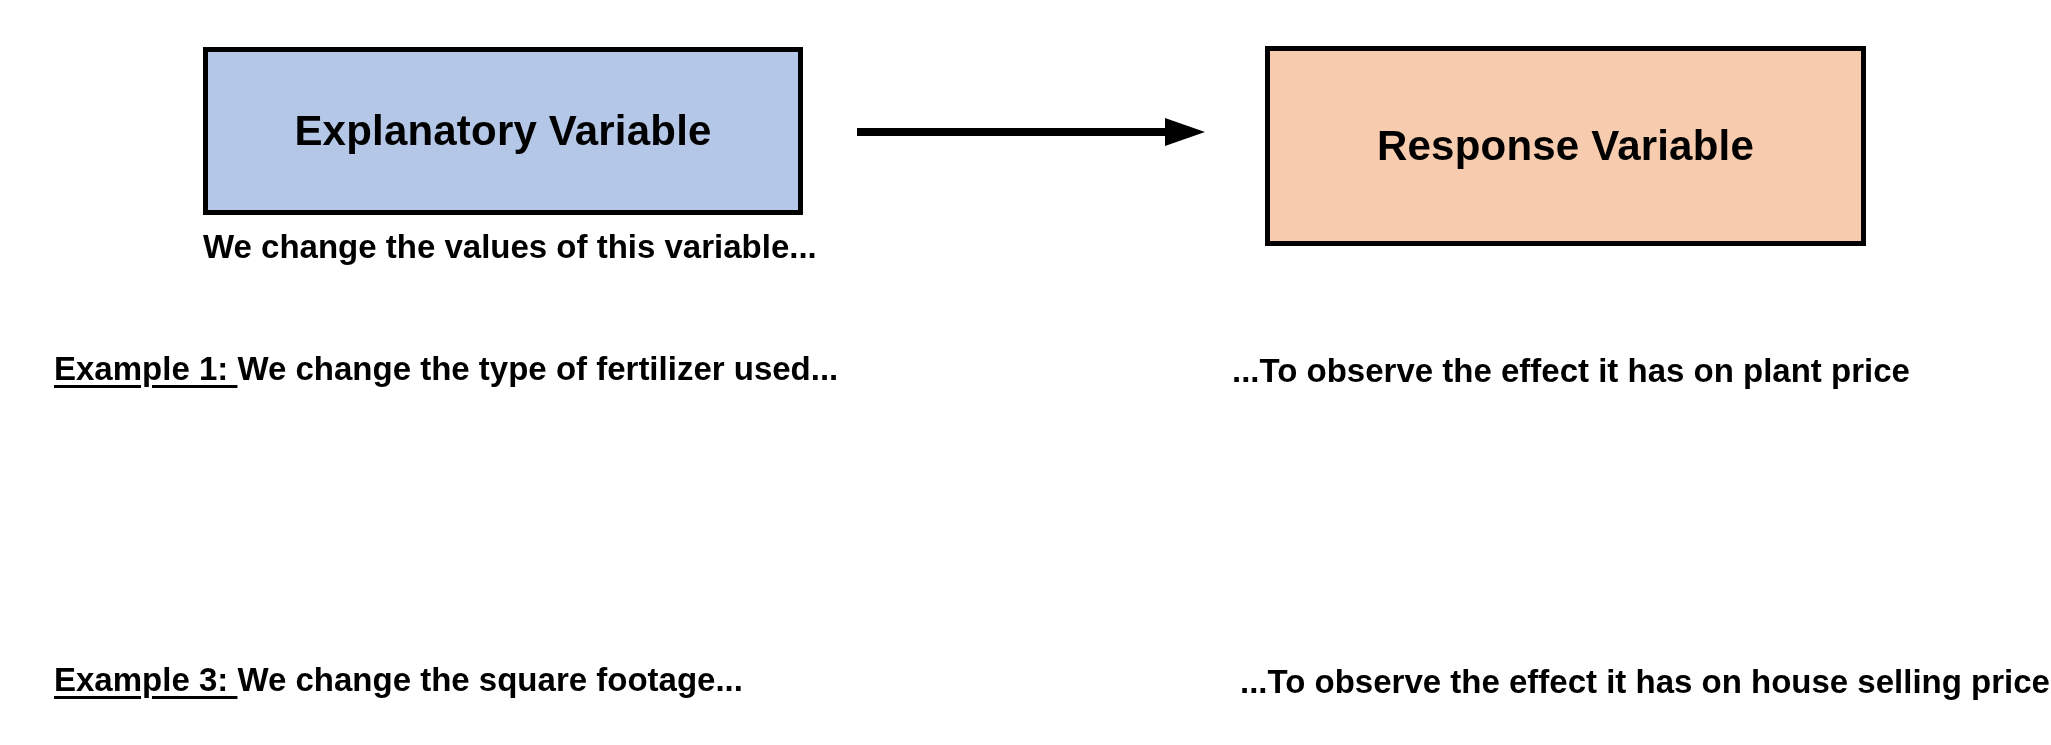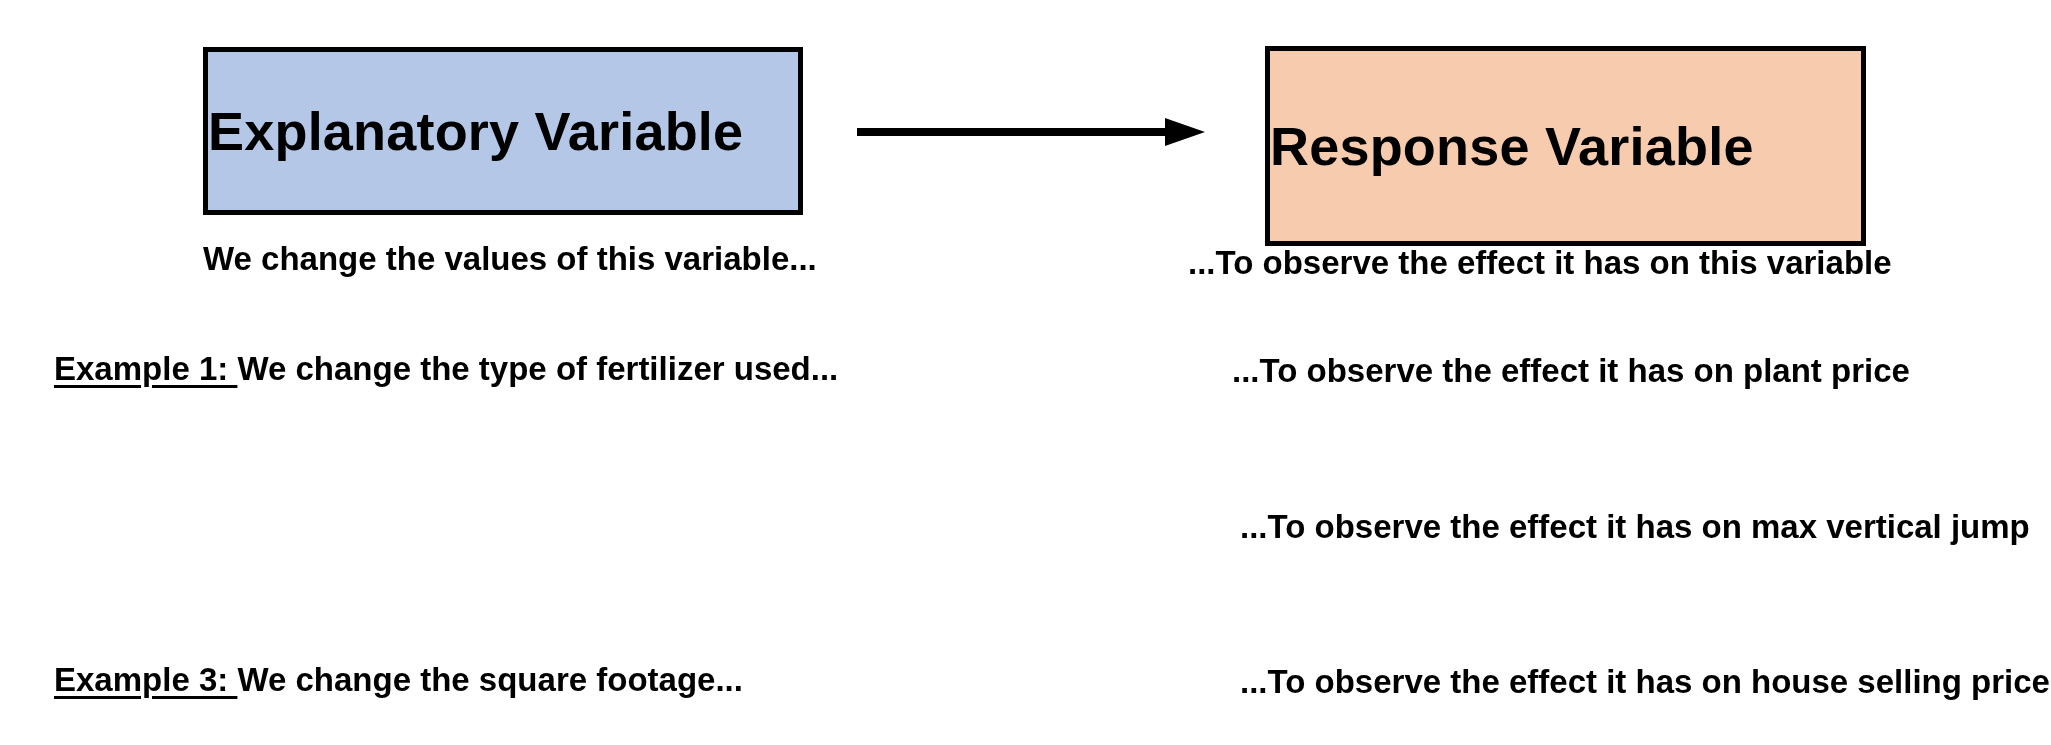--- a/index.html
+++ b/index.html
@@ -18,23 +18,23 @@
     overflow: hidden;
   }
 
   
   .varbox {
     position: absolute;
     box-sizing: border-box;
     border: 5px solid #000000;
     display: flex;
     align-items: center;
-    justify-content: flex-start;
+    justify-content: center;
     font-weight: bold;
-    font-size: 54px;
+    font-size: 42px;
     letter-spacing: 0.2px;
     color: #000000;
     line-height: 1;
   }
   #explanatory-box {
     left: 203px;
     top: 47px;
     width: 600px;
     height: 168px;
     background: #b4c7e7;
@@ -57,21 +57,20 @@
   }
 
   
   .caption {
     position: absolute;
     font-weight: bold;
     font-size: 33px;
     color: #000000;
     white-space: nowrap;
     line-height: 1;
-    margin-top: 12px;
   }
   #caption-left  { left: 203px; top: 230px; }
   #caption-right { left: 1188px; top: 234px; }
 
   
   .example-row {
     position: absolute;
     left: 0;
     width: 2051px;
     height: 50px;
@@ -118,31 +117,29 @@
       <polygon points="310,6 350,20 310,34" fill="#000000"></polygon>
     </svg>
   </div>
 
   <div class="varbox" id="response-box">
     <span>Response Variable</span>
   </div>
 
   <div class="caption" id="caption-left">We change the values of this variable...</div>
 
-  <div class="caption" id="caption-right">...To observe the effect it has on this variable</div>
 
   <div class="example-row" id="example-row-1">
     <div class="example-left">
       <span class="example-tag">Example 1: </span><span class="example-body">We change the type of fertilizer used...</span>
     </div>
     <div class="example-right" id="example-right-1">...To observe the effect it has on plant price</div>
   </div>
 
   <div class="example-row" id="example-row-2">
-    <div class="example-right" id="example-right-2">...To observe the effect it has on max vertical jump</div>
   </div>
 
   <div class="example-row" id="example-row-3">
     <div class="example-left">
       <span class="example-tag">Example 3: </span><span class="example-body">We change the square footage...</span>
     </div>
     <div class="example-right" id="example-right-3">...To observe the effect it has on house selling price</div>
   </div>
 
 </div>

